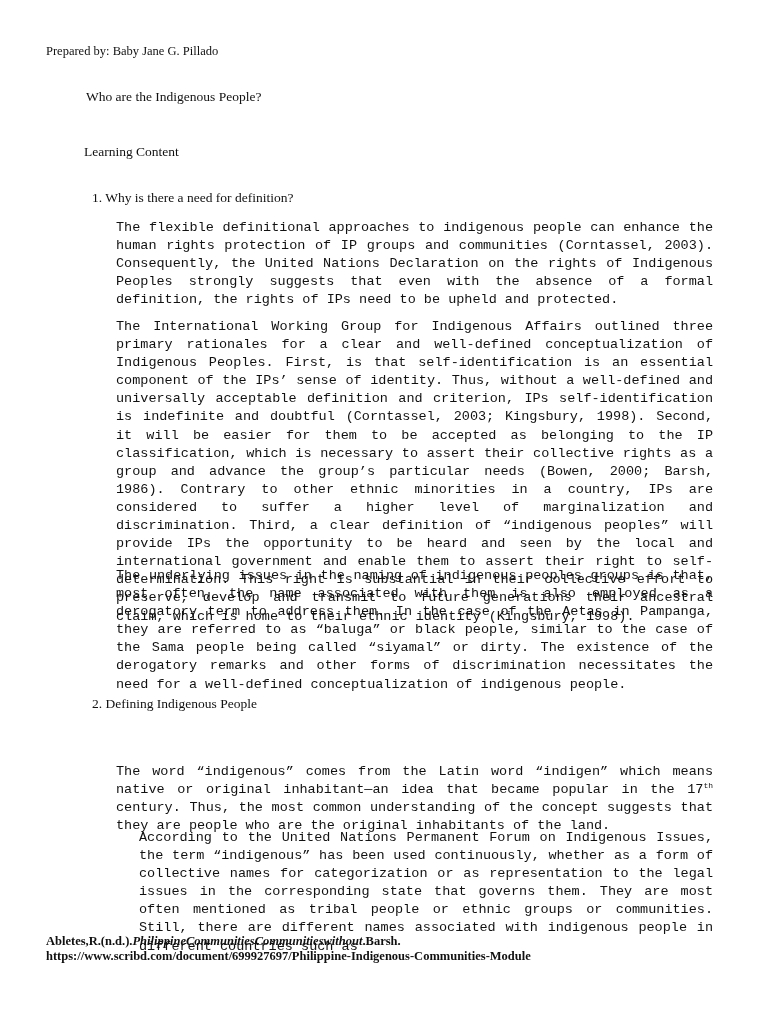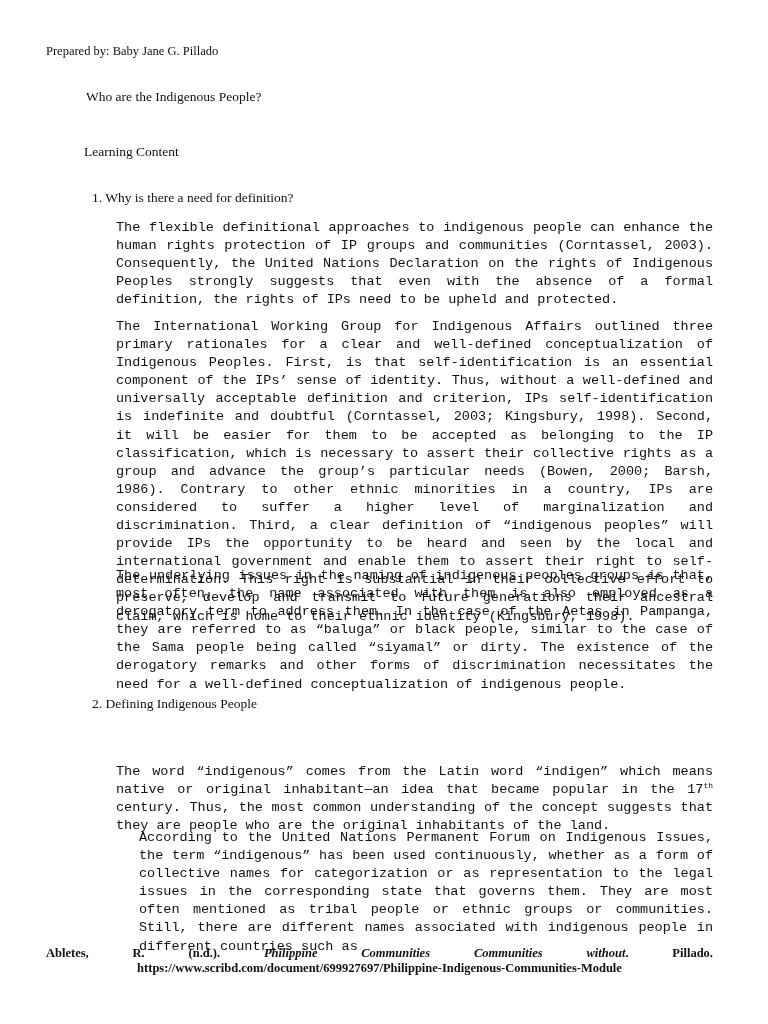--- a/index.html
+++ b/index.html
@@ -34,27 +34,25 @@
     line-height: 0;
     vertical-align: 5px;
   }
   .citation {
     font-size: 12.5px;
     font-weight: bold;
     line-height: 15px;
   }
   .cite-line1 {
     display: flex;
-    justify-content: space-between;
+    justify-content: flex-start;
     width: 667px;
-    margin-top: 12px;
   }
   .cite-line1 em { }
   .cite-url {
-    text-align: center;
     width: 667px;
   }
 </style>
 </head>
 <body>
 
 <div>
 
   <div class="abs heading" style="left:46px; top:42px; font-size:12.5px;">Prepared by: Baby Jane G. Pillado</div>
 
@@ -78,18 +76,18 @@
 
   <div class="abs citation" style="left:46px; top:934px;">
     <div class="cite-line1">
       <span>Abletes,</span>
       <span>R.</span>
       <span style="font-weight:bold;">(n.d.).</span>
       <em>Philippine</em>
       <em>Communities</em>
       <em>Communities</em>
       <span><em>without</em><span>.</span></span>
-      <span>Pillado.</span>
+      <span>Barsh.</span>
     </div>
     <div class="cite-url">https://www.scribd.com/document/699927697/Philippine-Indigenous-Communities-Module</div>
   </div>
 
 </div>
 
 </body></html>

